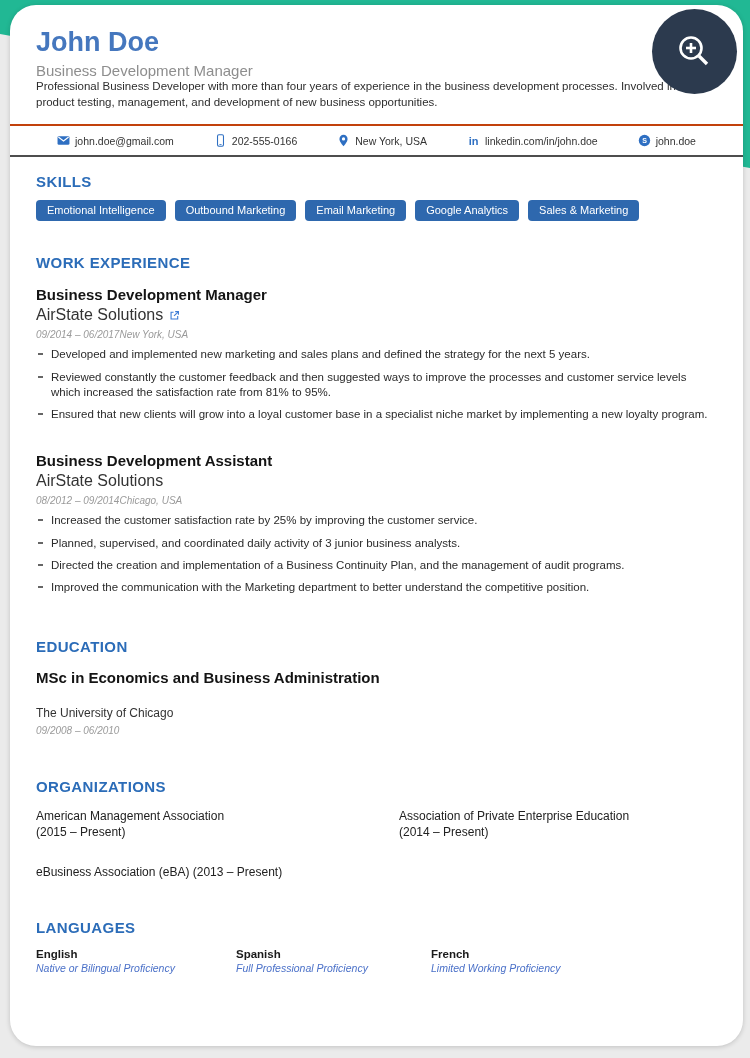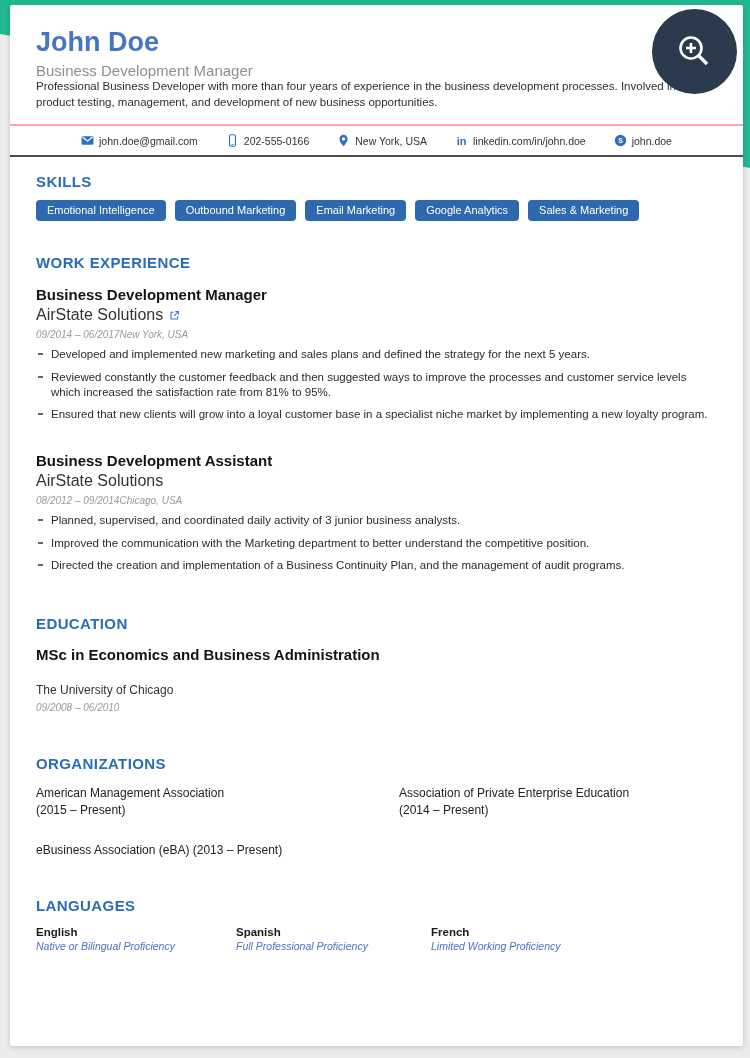--- a/index.html
+++ b/index.html
@@ -9,39 +9,39 @@
     font-family:"Liberation Sans","DejaVu Sans",sans-serif;
     -webkit-font-smoothing:antialiased;
   }
   .green-band{
     position:absolute;top:0;left:0;width:750px;height:170px;
     background:#21b894;
     clip-path:polygon(0 0,100% 0,100% 168px,0 34px);
   }
   .card{
     position:absolute;left:10px;top:5px;width:733px;bottom:12px;
-    background:#ffffff;border-radius:2px;
+    background:#ffffff;border-radius:26px;
     box-shadow:0 1px 5px rgba(0,0,0,.18);
     padding:0 26px;box-sizing:border-box;
   }
   
   .name{margin:0;padding-top:21px;font-size:27px;line-height:32px;font-weight:600;color:#4577be;}
   .job-title{margin-top:4px;font-size:15px;color:#8e8e8e;}
   .summary{max-width:652px;font-size:11.5px;line-height:1.36;color:#2e2e2e;}
   
   .zoom-btn{
     position:absolute;left:652px;top:9px;width:85px;height:85px;border-radius:50%;
     background:#2c3a4e;border:none;display:flex;align-items:center;justify-content:center;
     cursor:pointer;z-index:5;
   }
   
   .contact-bar{
     margin:14px -26px 0 -26px;
-    border-top:2px solid #fca5a5;border-bottom:2px solid #4d4d4d;
-    display:flex;justify-content:center;align-items:center;gap:28px;
+    border-top:2px solid #c2410c;border-bottom:2px solid #4d4d4d;
+    display:flex;justify-content:center;align-items:center;gap:40px;
     padding:8px 8px;font-size:10.5px;color:#333;
   }
   .contact-item{display:flex;align-items:center;gap:5px;white-space:nowrap;}
   .ic{display:inline-flex;align-items:center;justify-content:center;width:13px;height:13px;flex:none;}
   .in-glyph{color:#2e6fc2;font-weight:bold;font-size:11px;font-family:"Liberation Sans",sans-serif;}
   
   .sec-heading{margin:0;font-size:15px;font-weight:bold;color:#2b6cb8;letter-spacing:.4px;}
   .skills-sec{margin-top:16px;}
   .badge-row{display:flex;gap:9px;margin-top:10px;flex-wrap:nowrap;}
   .badge{
@@ -186,23 +186,24 @@
       <div class="job">
         <div class="jtitle">Business Development Assistant</div>
         <div class="jcompany">
           <span>AirState Solutions</span>
         </div>
         <div class="jmeta">
           <span>08/2012 – 09/2014</span>
           <span>Chicago, USA</span>
         </div>
         <ul class="bullets">
+          <li>Increased the customer satisfaction rate by 25% by improving the customer service.</li>
           <li>Planned, supervised, and coordinated daily activity of 3 junior business analysts.</li>
+          <li>Directed the creation and implementation of a Business Continuity Plan, and the management of audit programs.</li>
           <li>Improved the communication with the Marketing department to better understand the competitive position.</li>
-          <li>Directed the creation and implementation of a Business Continuity Plan, and the management of audit programs.</li>
         </ul>
       </div>
     </div>
 
     <div class="edu-sec">
       <h2 class="sec-heading">EDUCATION</h2>
       <div class="degree">MSc in Economics and Business Administration</div>
       <div class="school">The University of Chicago</div>
       <div class="edu-dates">09/2008 – 06/2010</div>
     </div>

